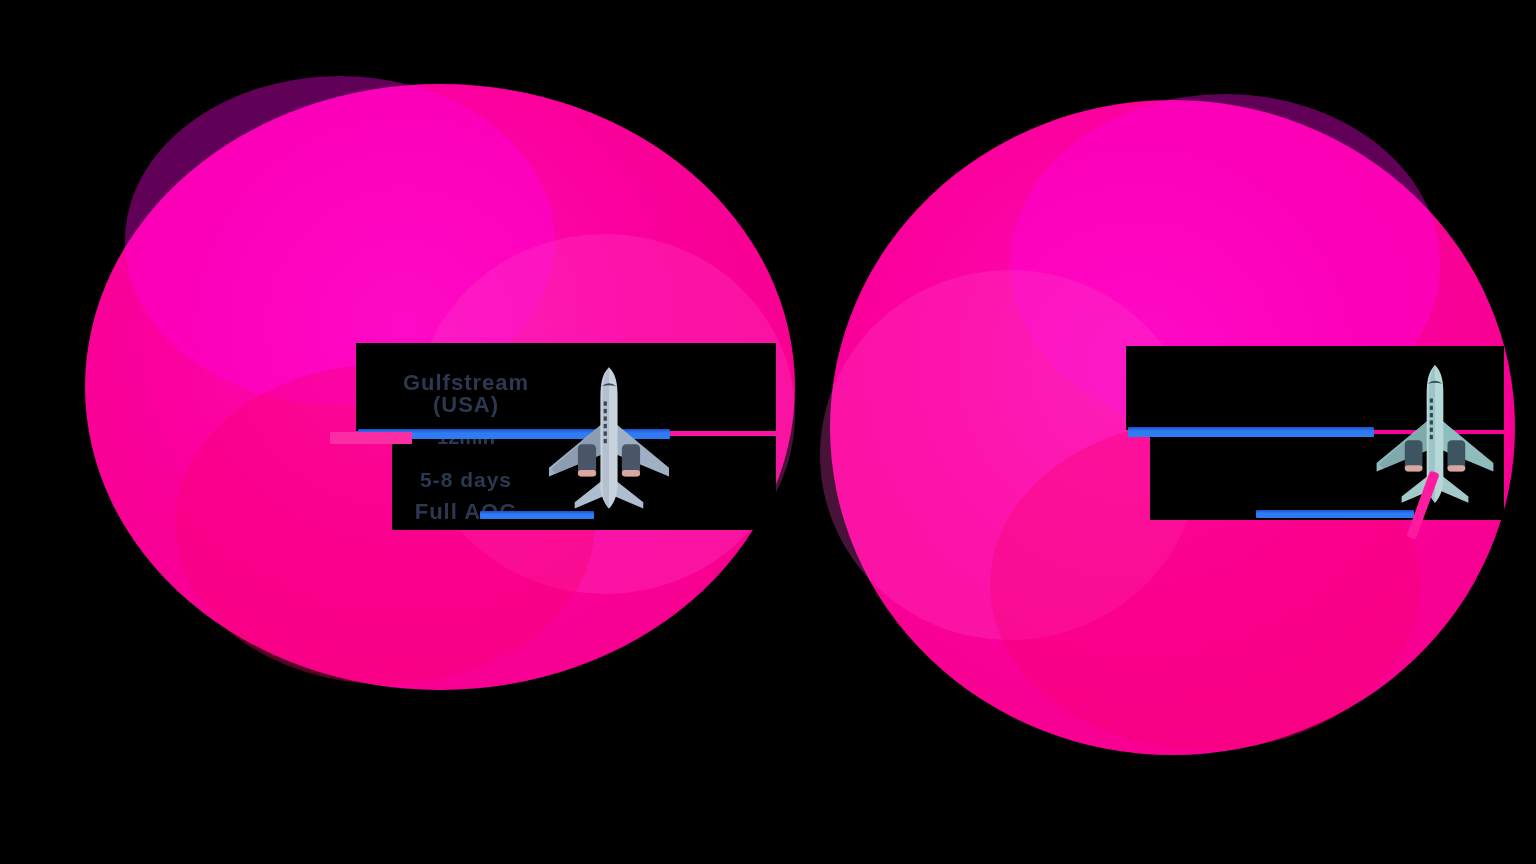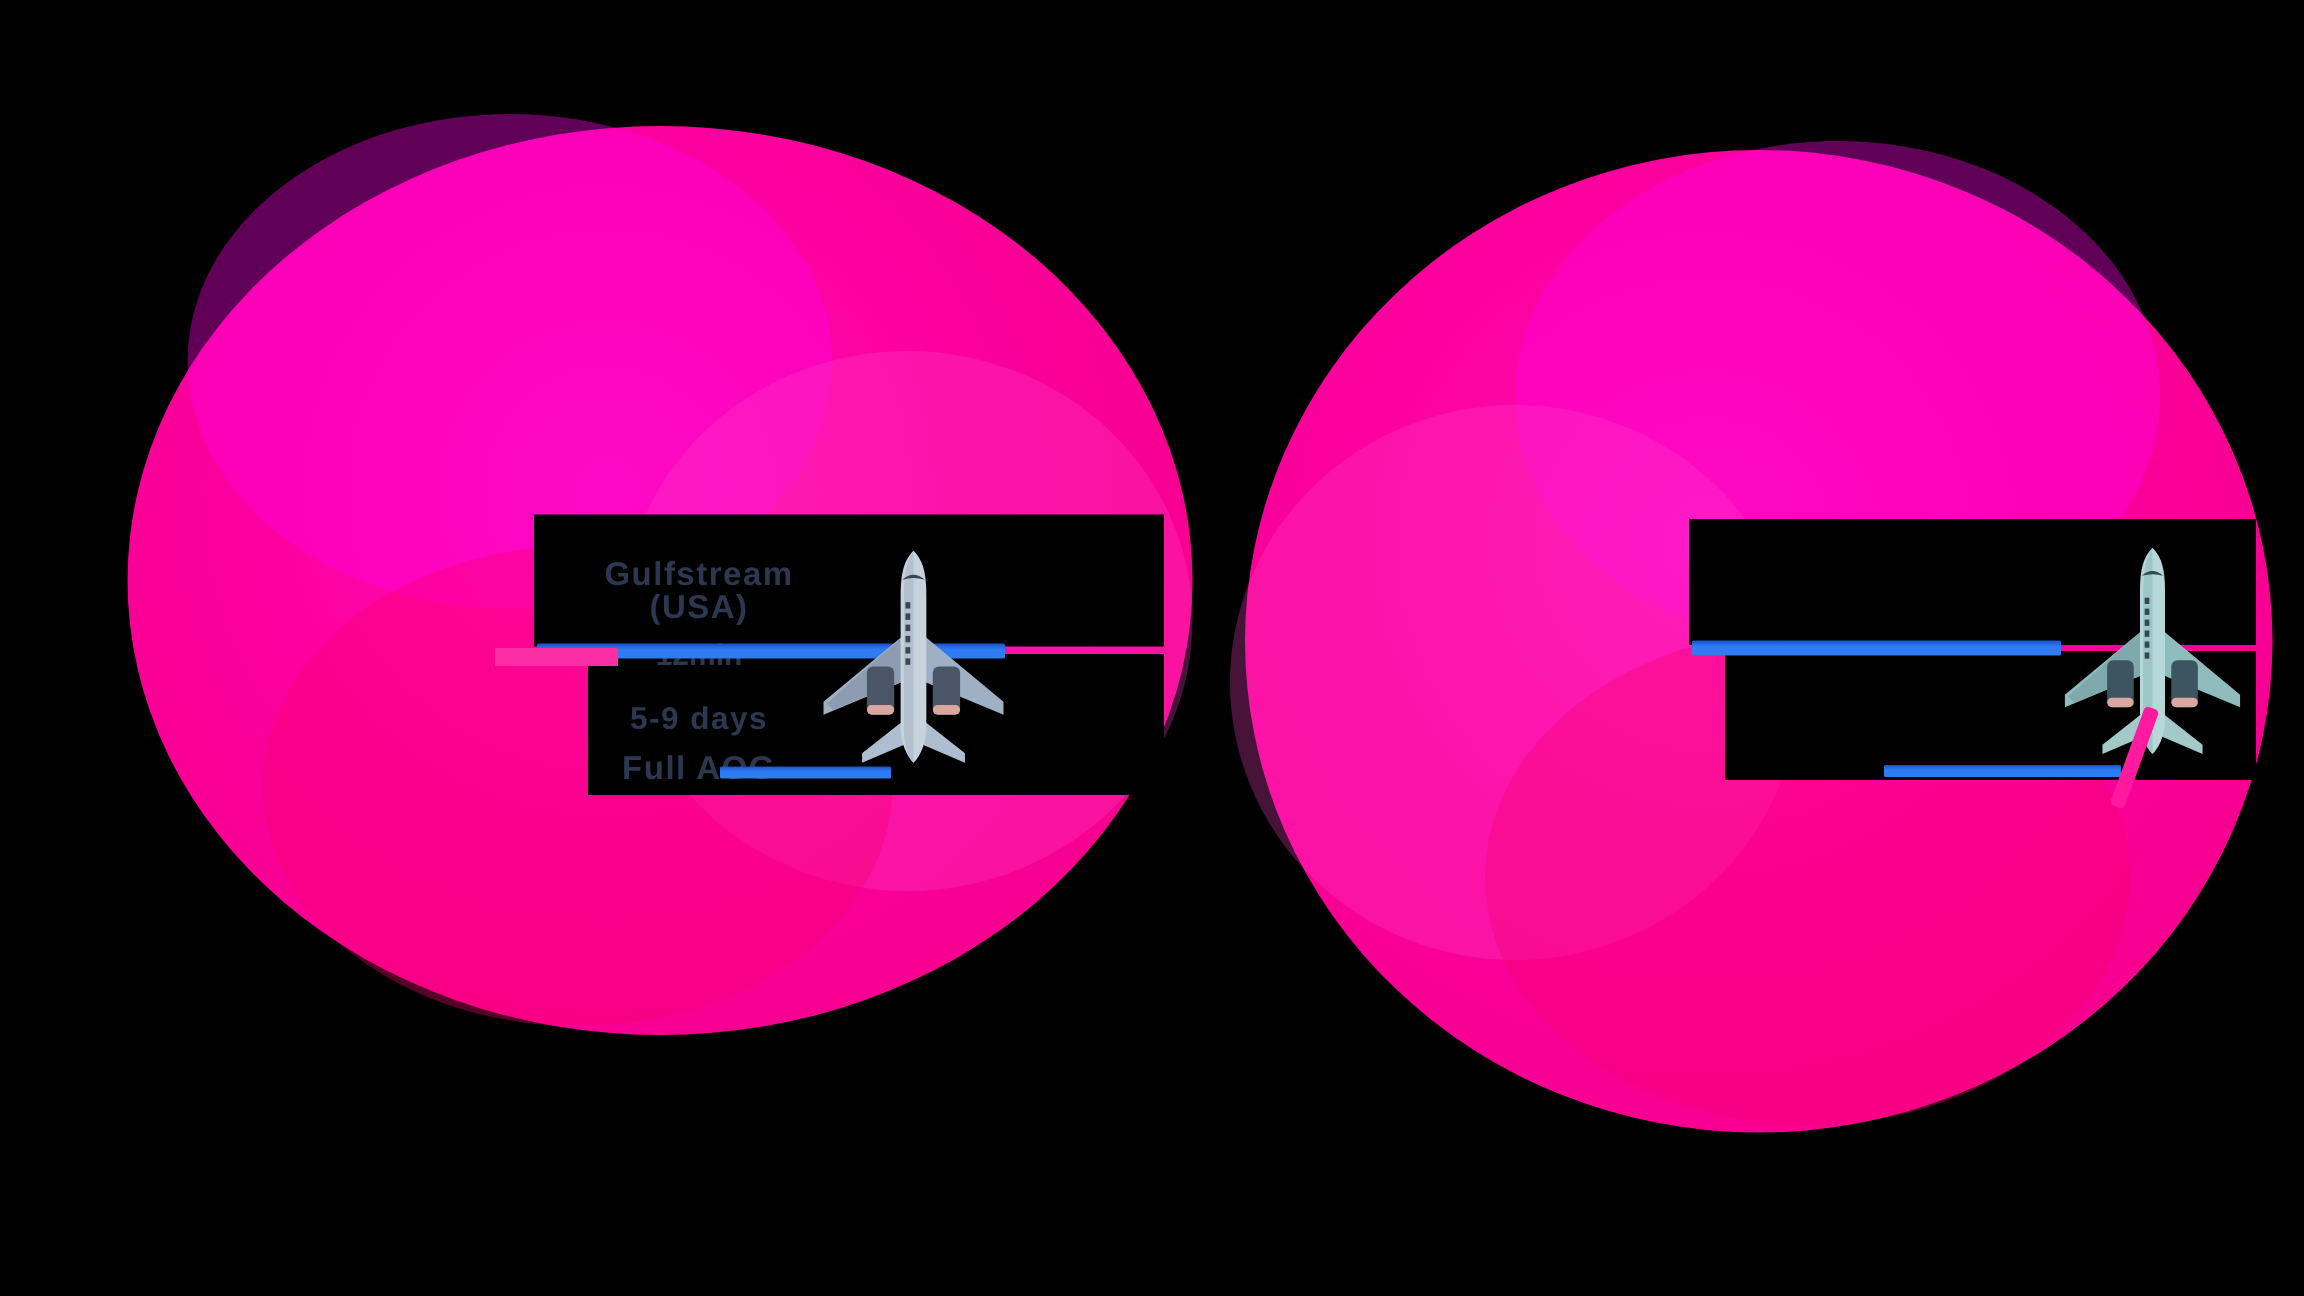--- a/index.html
+++ b/index.html
@@ -91,21 +91,21 @@
     <div class="petal glow2" style="left:-10px; top:170px; width:380px; height:370px;"></div>
     <div class="petal glow3" style="left:160px; top:320px; width:430px; height:330px;"></div>
   </div>
 
   <div class="card-box" style="left:356px; top:343px; width:420px; height:88px;"></div>
   <div class="card-box" style="left:392px; top:436px; width:384px; height:94px;"></div>
 
   <div class="txtcol left-ink" style="left:378px; top:372px; width:176px;">
     <span class="t-line l-title">Gulfstream (USA)</span>
     <span class="t-line l-sub">12min</span>
-    <span class="t-line l-v1">5-9 days</span>
+    <span class="t-line l-v1">5-8 days</span>
     <span class="t-line l-v2">Full AOG</span>
   </div>
 
   <div class="blue-bar" style="left:358px; top:429px; width:312px; height:10px;"></div>
   <div class="blue-bar" style="left:480px; top:511px; width:114px; height:8px;"></div>
 
   <div class="pink-patch" style="left:330px; top:432px; width:82px; height:12px;"></div>
 
   <div class="card-box" style="left:1126px; top:346px; width:378px; height:84px;"></div>
   <div class="card-box" style="left:1150px; top:434px; width:354px; height:86px;"></div>

